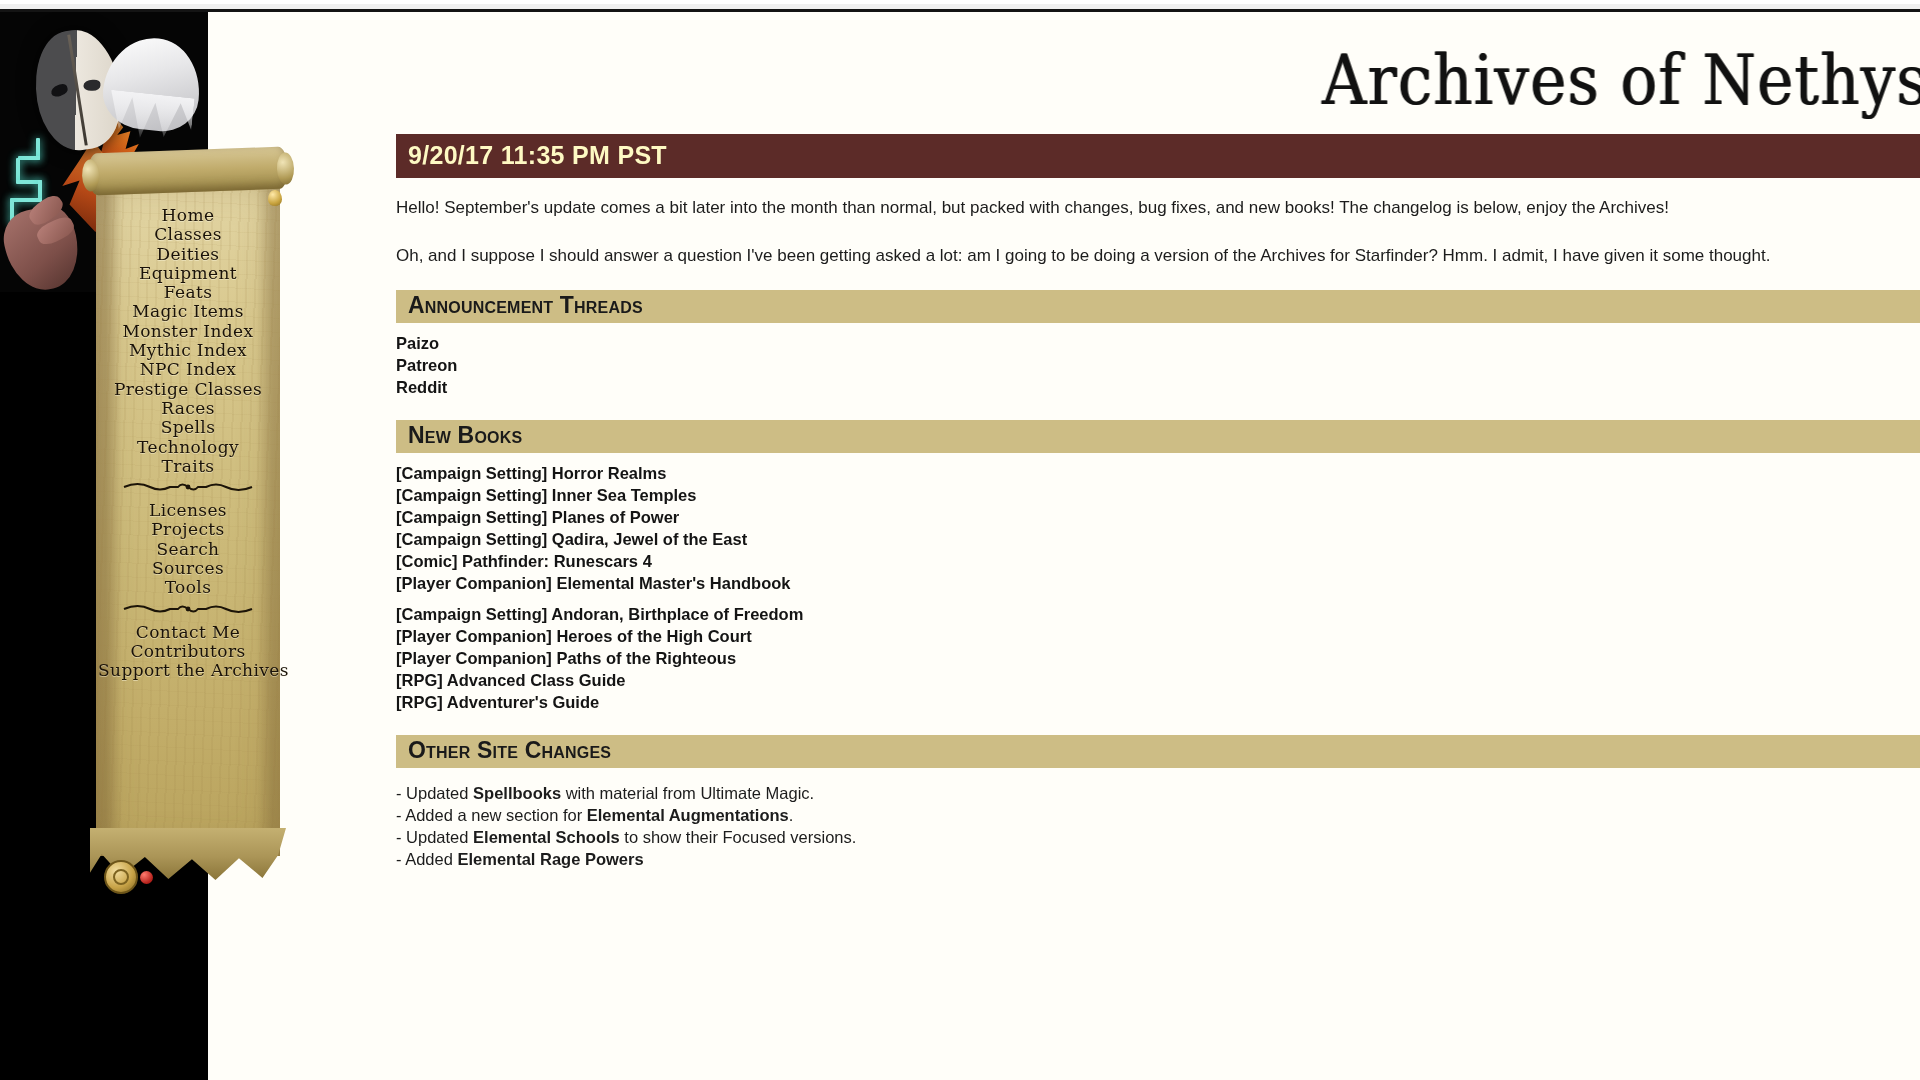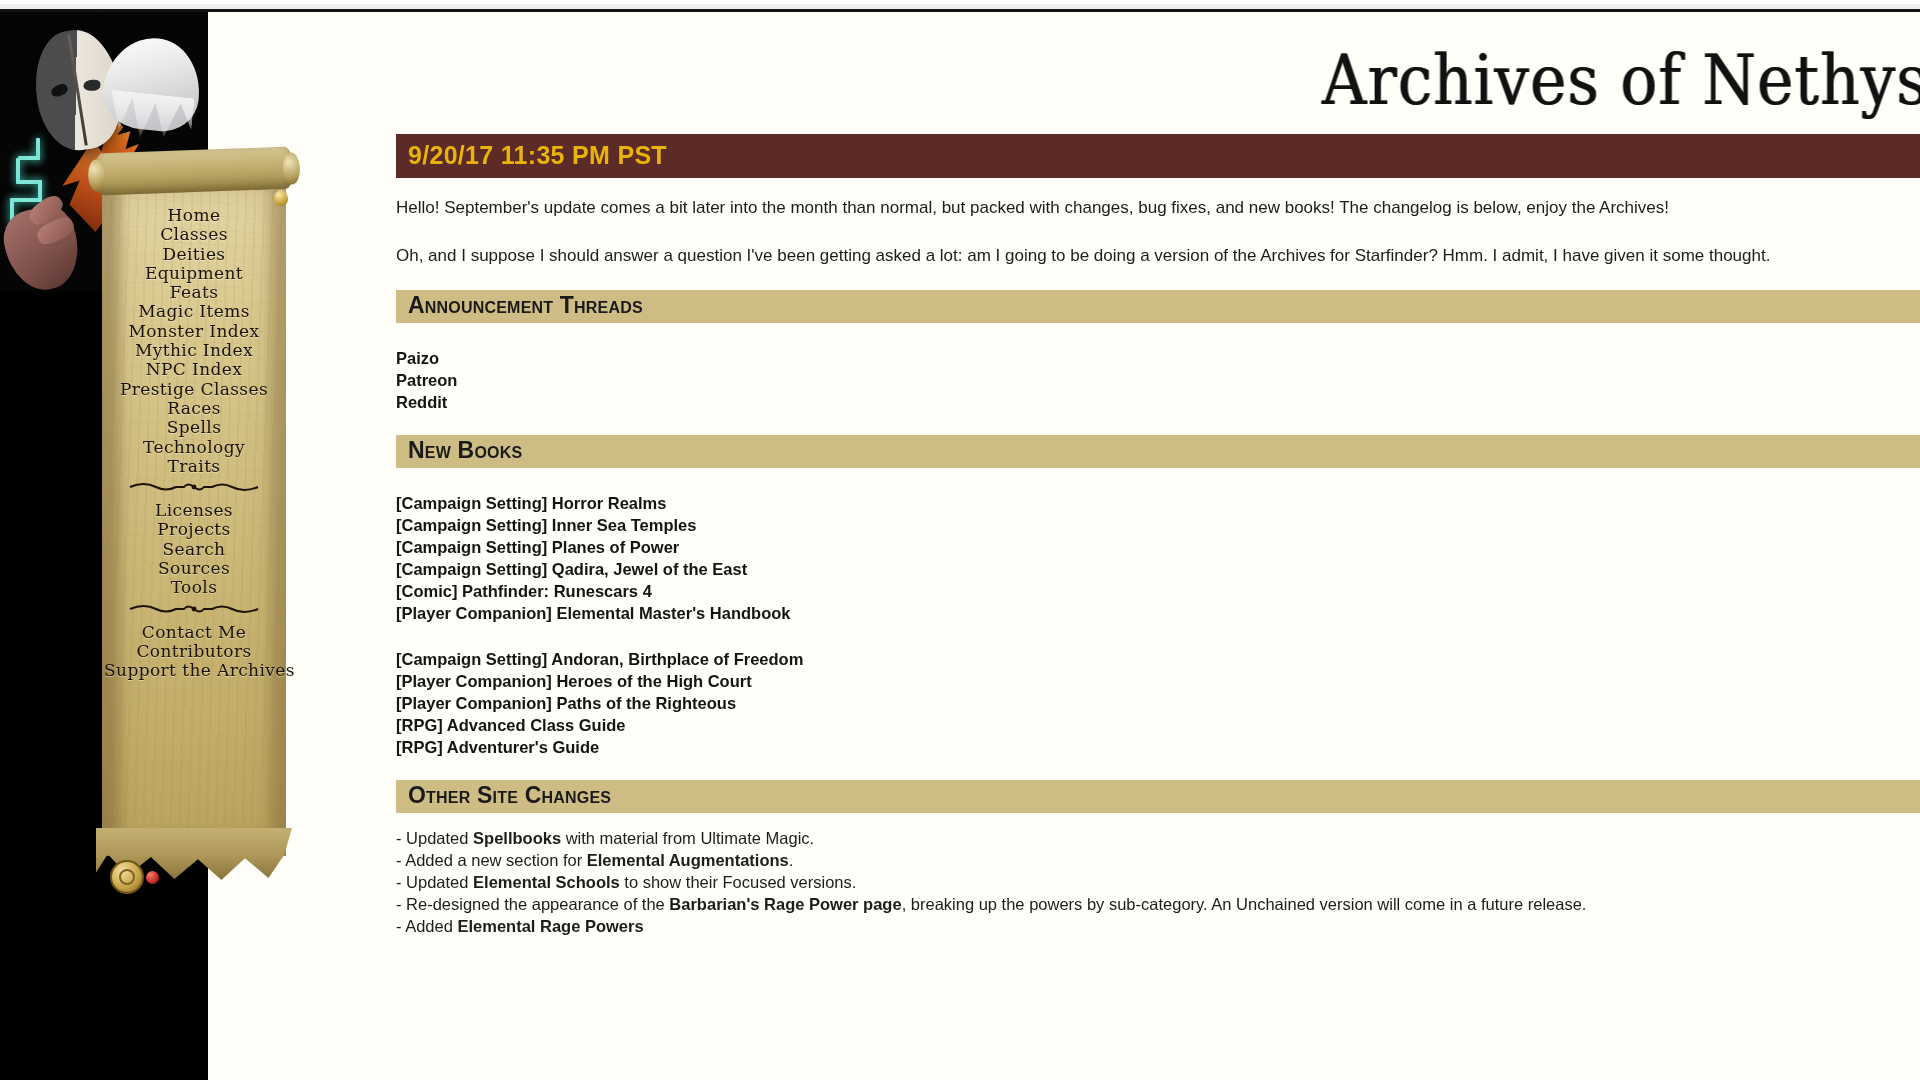--- a/index.html
+++ b/index.html
@@ -206,21 +206,21 @@
     position: absolute;
     background: linear-gradient(150deg, #b88079 0%, #89574f 100%);
     border-radius: 40%;
   }
   .hand::before { left: 30px; top: -6px; width: 36px; height: 20px; transform: rotate(-24deg); }
   .hand::after  { left: 34px; top: 16px; width: 38px; height: 20px; transform: rotate(-14deg); }
 
   
   .scroll {
     position: absolute;
-    left: 94px;
+    left: 88px;
     top: 150px;
     width: 200px;
     height: 730px;
     z-index: 4;
   }
   .scroll-body {
     position: absolute;
     left: 8px; top: 26px;
     width: 184px;
     height: 680px;
@@ -367,21 +367,21 @@
       -1px 0 0 rgba(0,0,0,.35);
   }
 
   .article {
     padding: 0 0 0 188px;
     margin-top: 10px;
   }
 
   .date-bar {
     background: #5c2b28;
-    color: #eab308;
+    color: #fef9c3;
     font-size: 25px;
     font-weight: bold;
     padding: 7px 0 8px 12px;
     width: 1524px;
     letter-spacing: .3px;
     font-family: "Liberation Sans", sans-serif;
   }
 
   .para {
     font-size: 17px;
@@ -399,21 +399,21 @@
     background: #cdbd85;
     color: #1a1a1a;
     font-size: 23px;
     font-weight: bold;
     font-variant: small-caps;
     padding: 2px 0 4px 12px;
     letter-spacing: .2px;
   }
 
   .list {
-    margin-top: 24px;
+    margin-top: 9px;
   }
   .list .item {
     font-size: 16.5px;
     font-weight: bold;
     color: #141414;
     line-height: 22px;
     margin-bottom: 0px;
     cursor: pointer;
   }
 
@@ -575,23 +575,20 @@
         <div class="line">
           <span>- Updated </span><b>Spellbooks</b><span> with material from Ultimate Magic.</span>
         </div>
         <div class="line">
           <span>- Added a new section for </span><b>Elemental Augmentations</b><span>.</span>
         </div>
         <div class="line">
           <span>- Updated </span><b>Elemental Schools</b><span> to show their Focused versions.</span>
         </div>
         <div class="line">
-          <span>- Re-designed the appearance of the </span><b>Barbarian's Rage Power page</b><span>, breaking up the powers by sub-category. An Unchained version will come in a future release.</span>
-        </div>
-        <div class="line">
           <span>- Added </span><b>Elemental Rage Powers</b><span></span>
         </div>
       </div>
 
     </div>
   </main>
 
 </div>
 
 </body></html>

